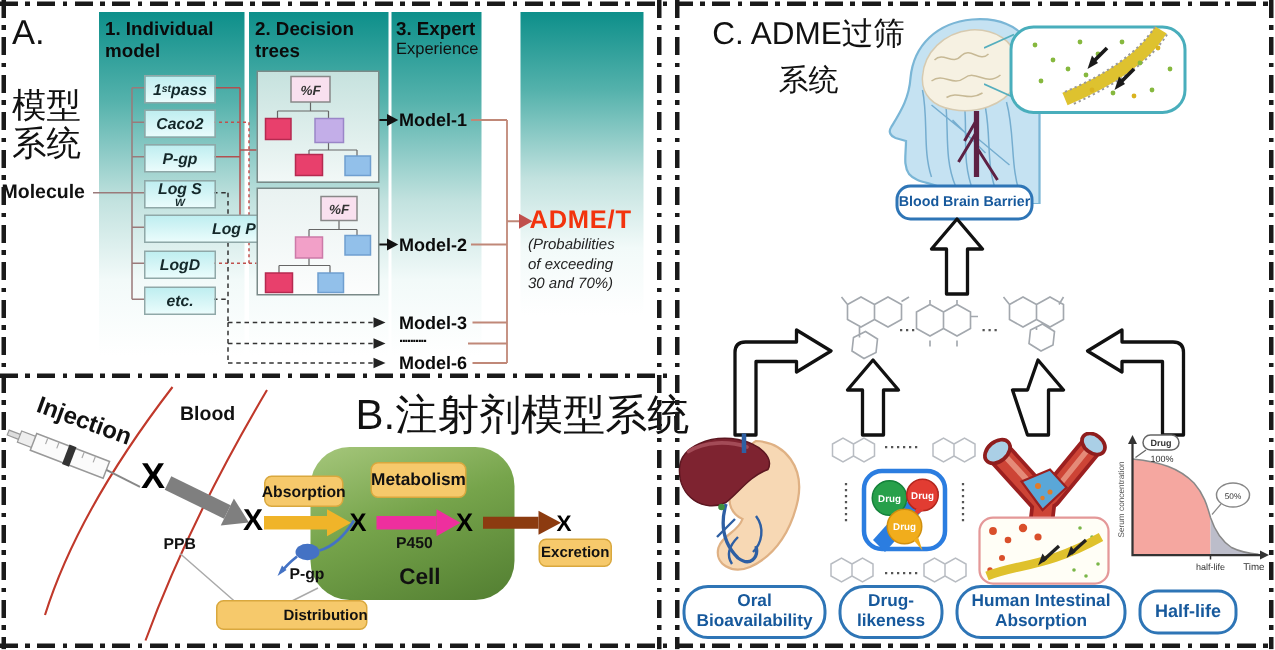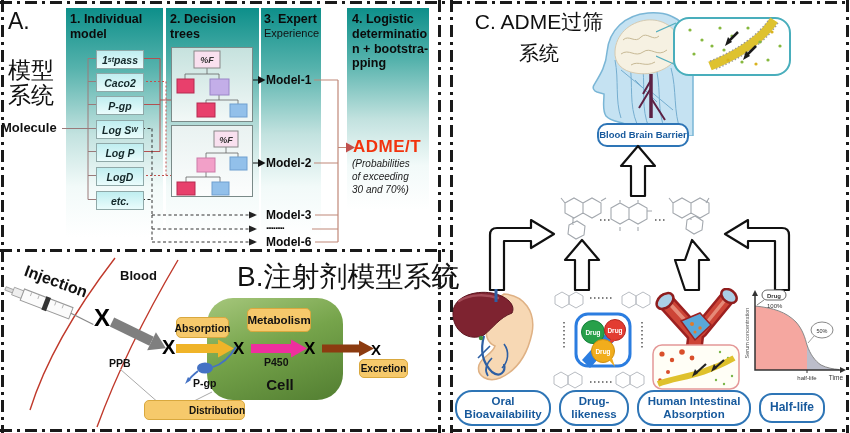--- a/index.html
+++ b/index.html
@@ -89,25 +89,25 @@
         <span>1</span>
         <sup>st</sup>
         <span> pass</span>
       </div>
     <div class="abox" style="top:73px;">
         <span>Caco2</span>
       </div>
     <div class="abox" style="top:96px;">
         <span>P-gp</span>
       </div>
-    <div class="abox" style="top:120px;">
+    <div class="abox" style="top:120px;flex-direction:column;">
         <span>Log S</span>
         <sub>W</sub>
       </div>
-    <div class="abox" style="top:143px;">
+    <div class="abox" style="top:143px;padding-left:36px;">
         <span>Log P</span>
       </div>
     <div class="abox" style="top:167px;">
         <span>LogD</span>
       </div>
     <div class="abox" style="top:191px;">
         <span>etc.</span>
       </div>
 
     <div class="abs hdr" style="left:170px;top:12px;">
@@ -142,26 +142,20 @@
     </div>
 
     <div class="abs hdr" style="left:264px;top:12px;">3. Expert</div>
     <div class="abs" style="left:264px;top:27px;font-size:11px;">Experience</div>
     <div class="model" style="top:73px;">Model-1</div>
     <div class="model" style="top:156px;">Model-2</div>
     <div class="model" style="top:208px;">Model-3</div>
     <div class="model" style="top:220px;font-size:10px;letter-spacing:-1px;">..........</div>
     <div class="model" style="top:235px;">Model-6</div>
 
-    <div class="abs hdr" style="left:352px;top:12px;">
-      <div>4. Logistic</div>
-      <div>determinatio</div>
-      <div>n + bootstra-</div>
-      <div>pping</div>
-    </div>
     <div class="abs" style="left:353px;top:137px;font-weight:bold;font-size:17px;color:#f2330d;letter-spacing:0.5px;">ADME/T</div>
     <div class="abs" style="left:352px;top:157px;font-size:10px;line-height:1.3;color:#222;font-style:italic;">
       <div>(Probabilities</div>
       <div>of exceeding</div>
       <div>30 and 70%)</div>
     </div>
   </div>
 
   <div class="abs" style="left:0;top:252px;width:437px;height:181px;">
 

